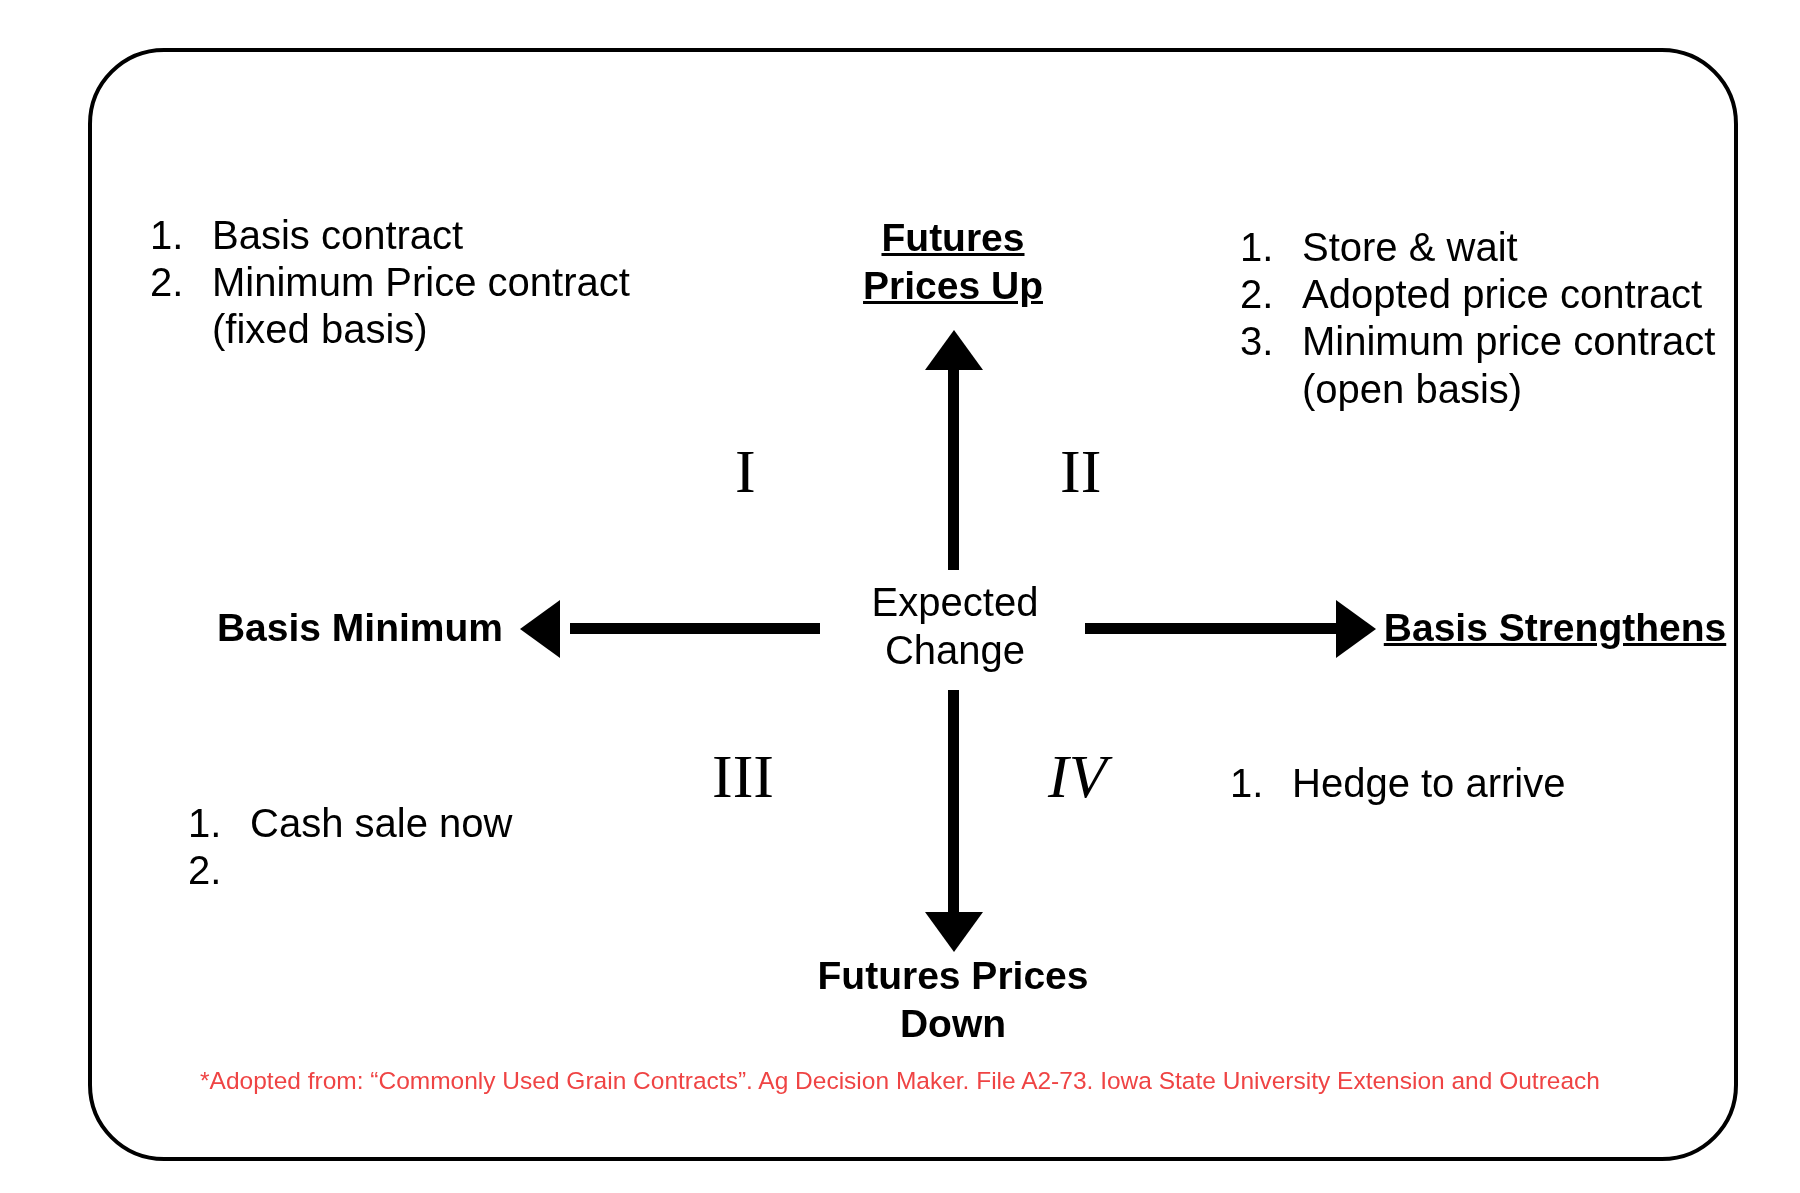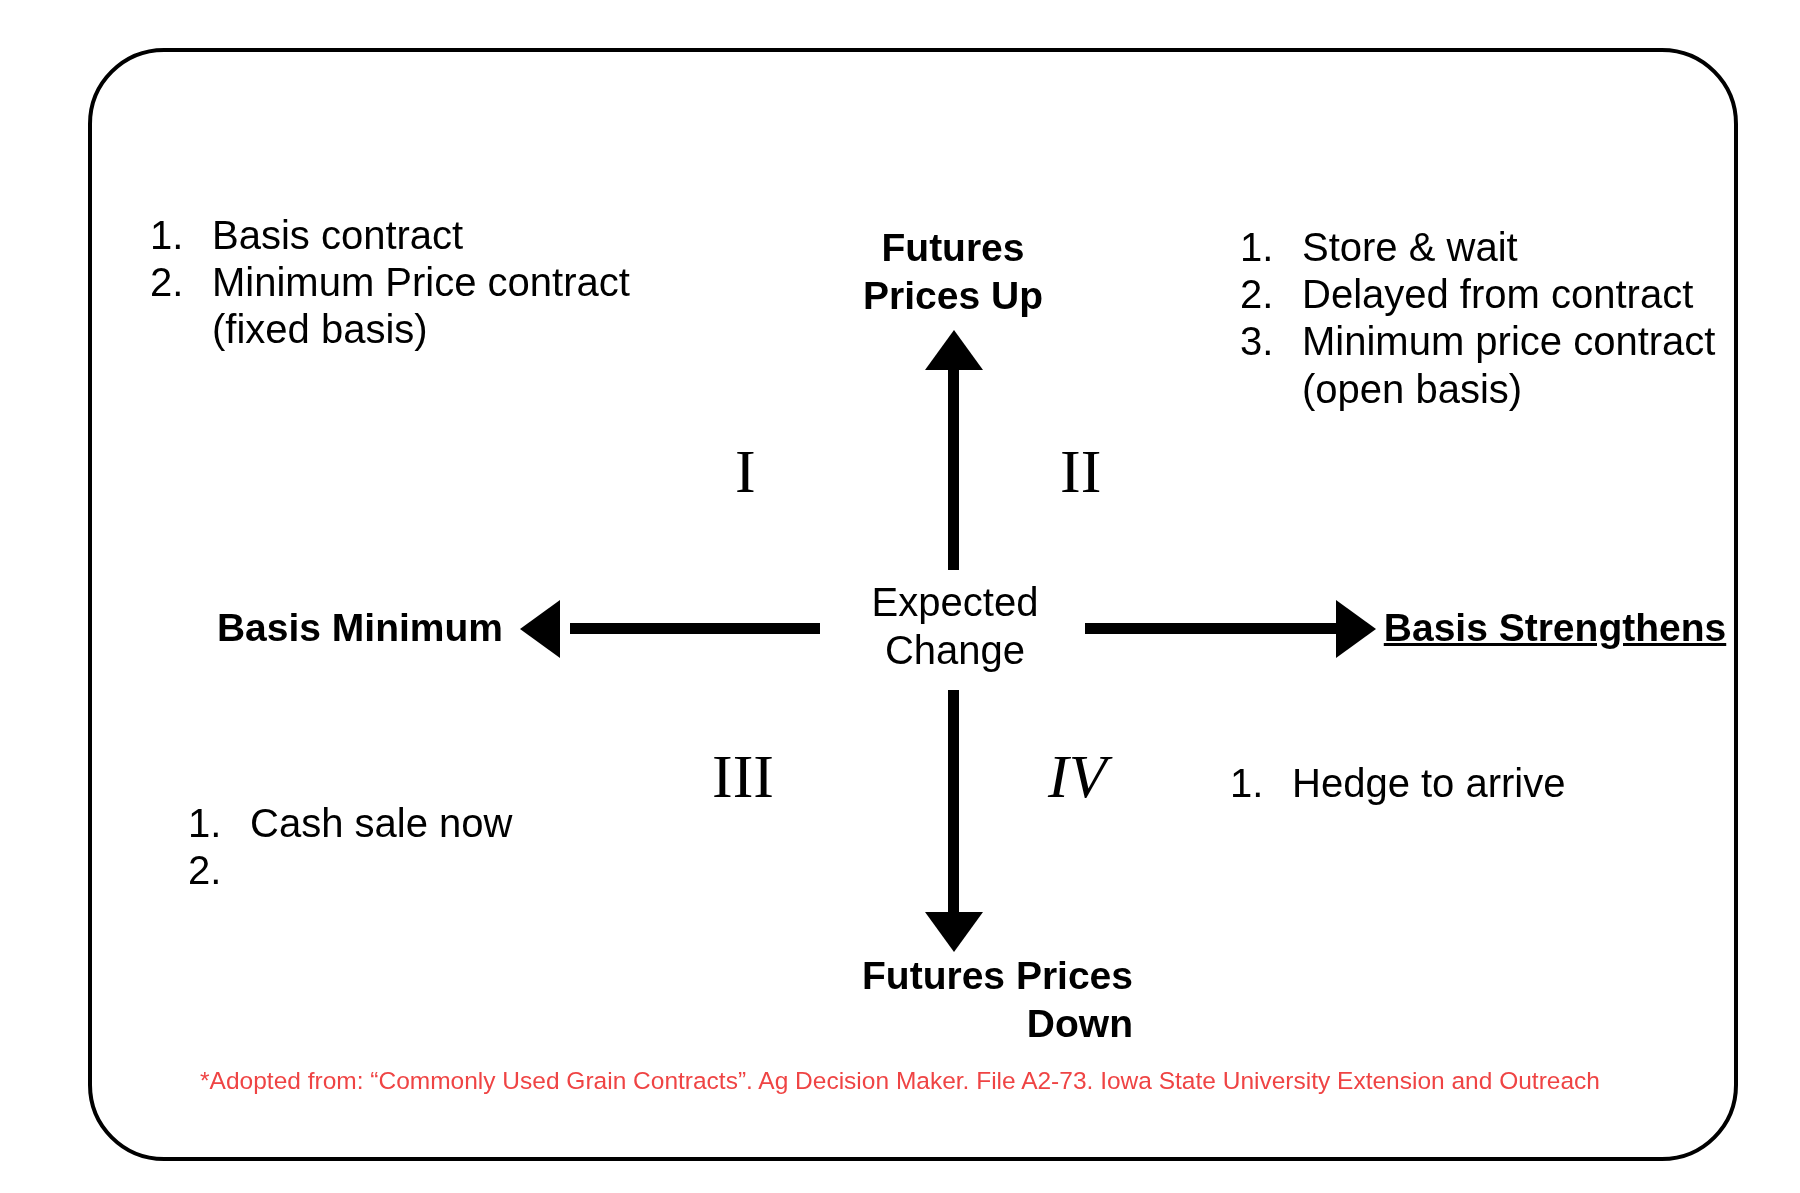--- a/index.html
+++ b/index.html
@@ -111,22 +111,22 @@
 
   
   .axis-label {
     position: absolute;
     font-weight: bold;
     font-size: 39px;
     line-height: 1.24;
     text-align: center;
     color: #000000;
   }
-  #label-up    { left: 803px; top: 224px; width: 300px; }
-  #label-down  { left: 773px; top: 952px; width: 360px; text-align: right; }
+  #label-up    { left: 803px; top: 214px; width: 300px; text-decoration: underline; }
+  #label-down  { left: 773px; top: 952px; width: 360px; }
   #label-left  { left: 150px; top: 604px; width: 420px; text-align: center; }
   #label-right { left: 1345px; top: 604px; width: 420px; text-align: center; text-decoration: underline; }
 
   
   #center-label {
     position: absolute;
     left: 820px;
     top: 578px;
     width: 270px;
     font-size: 40px;
@@ -178,21 +178,21 @@
     </div>
   </div>
 
   <div class="list-block" id="q2-list">
     <div class="list-row">
       <span class="list-num">1.</span>
       <span class="list-text">Store &amp; wait</span>
     </div>
     <div class="list-row">
       <span class="list-num">2.</span>
-      <span class="list-text">Delayed from contract</span>
+      <span class="list-text">Adopted price contract</span>
     </div>
     <div class="list-row">
       <span class="list-num">3.</span>
       <span class="list-text">Minimum price contract (open basis)</span>
     </div>
   </div>
 
   <div class="list-block" id="q3-list">
     <div class="list-row">
       <span class="list-num">1.</span>

